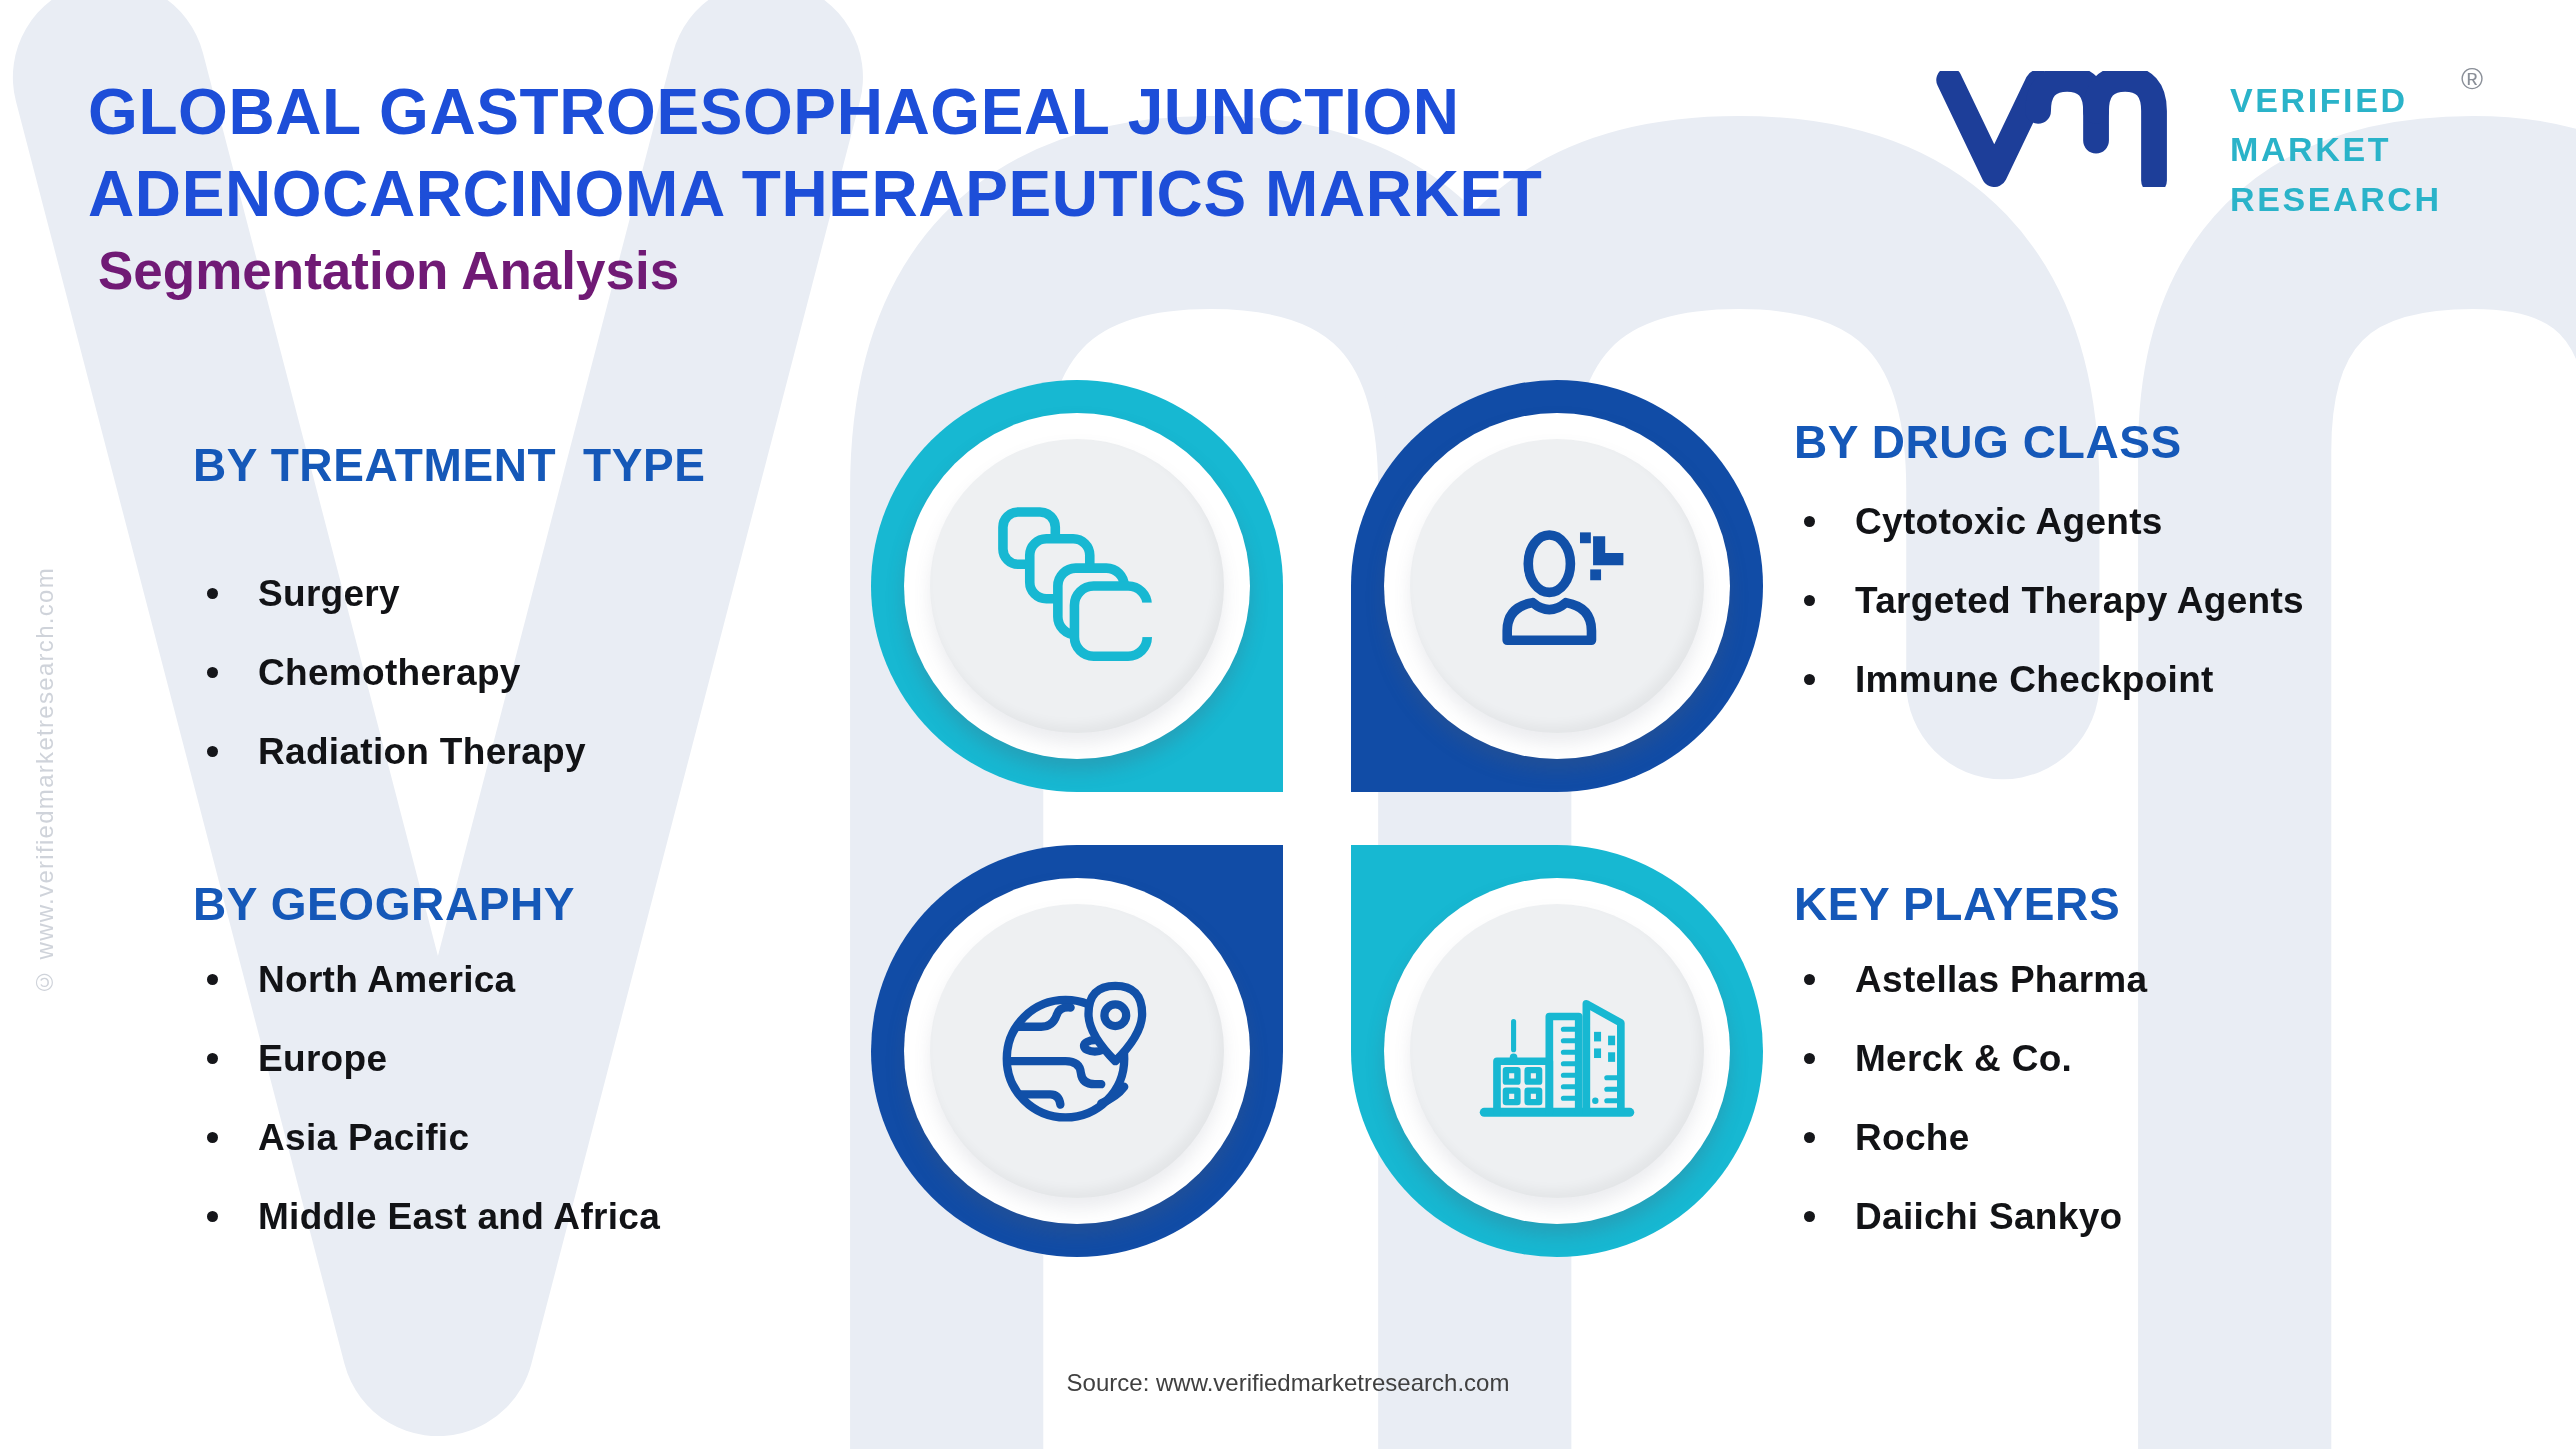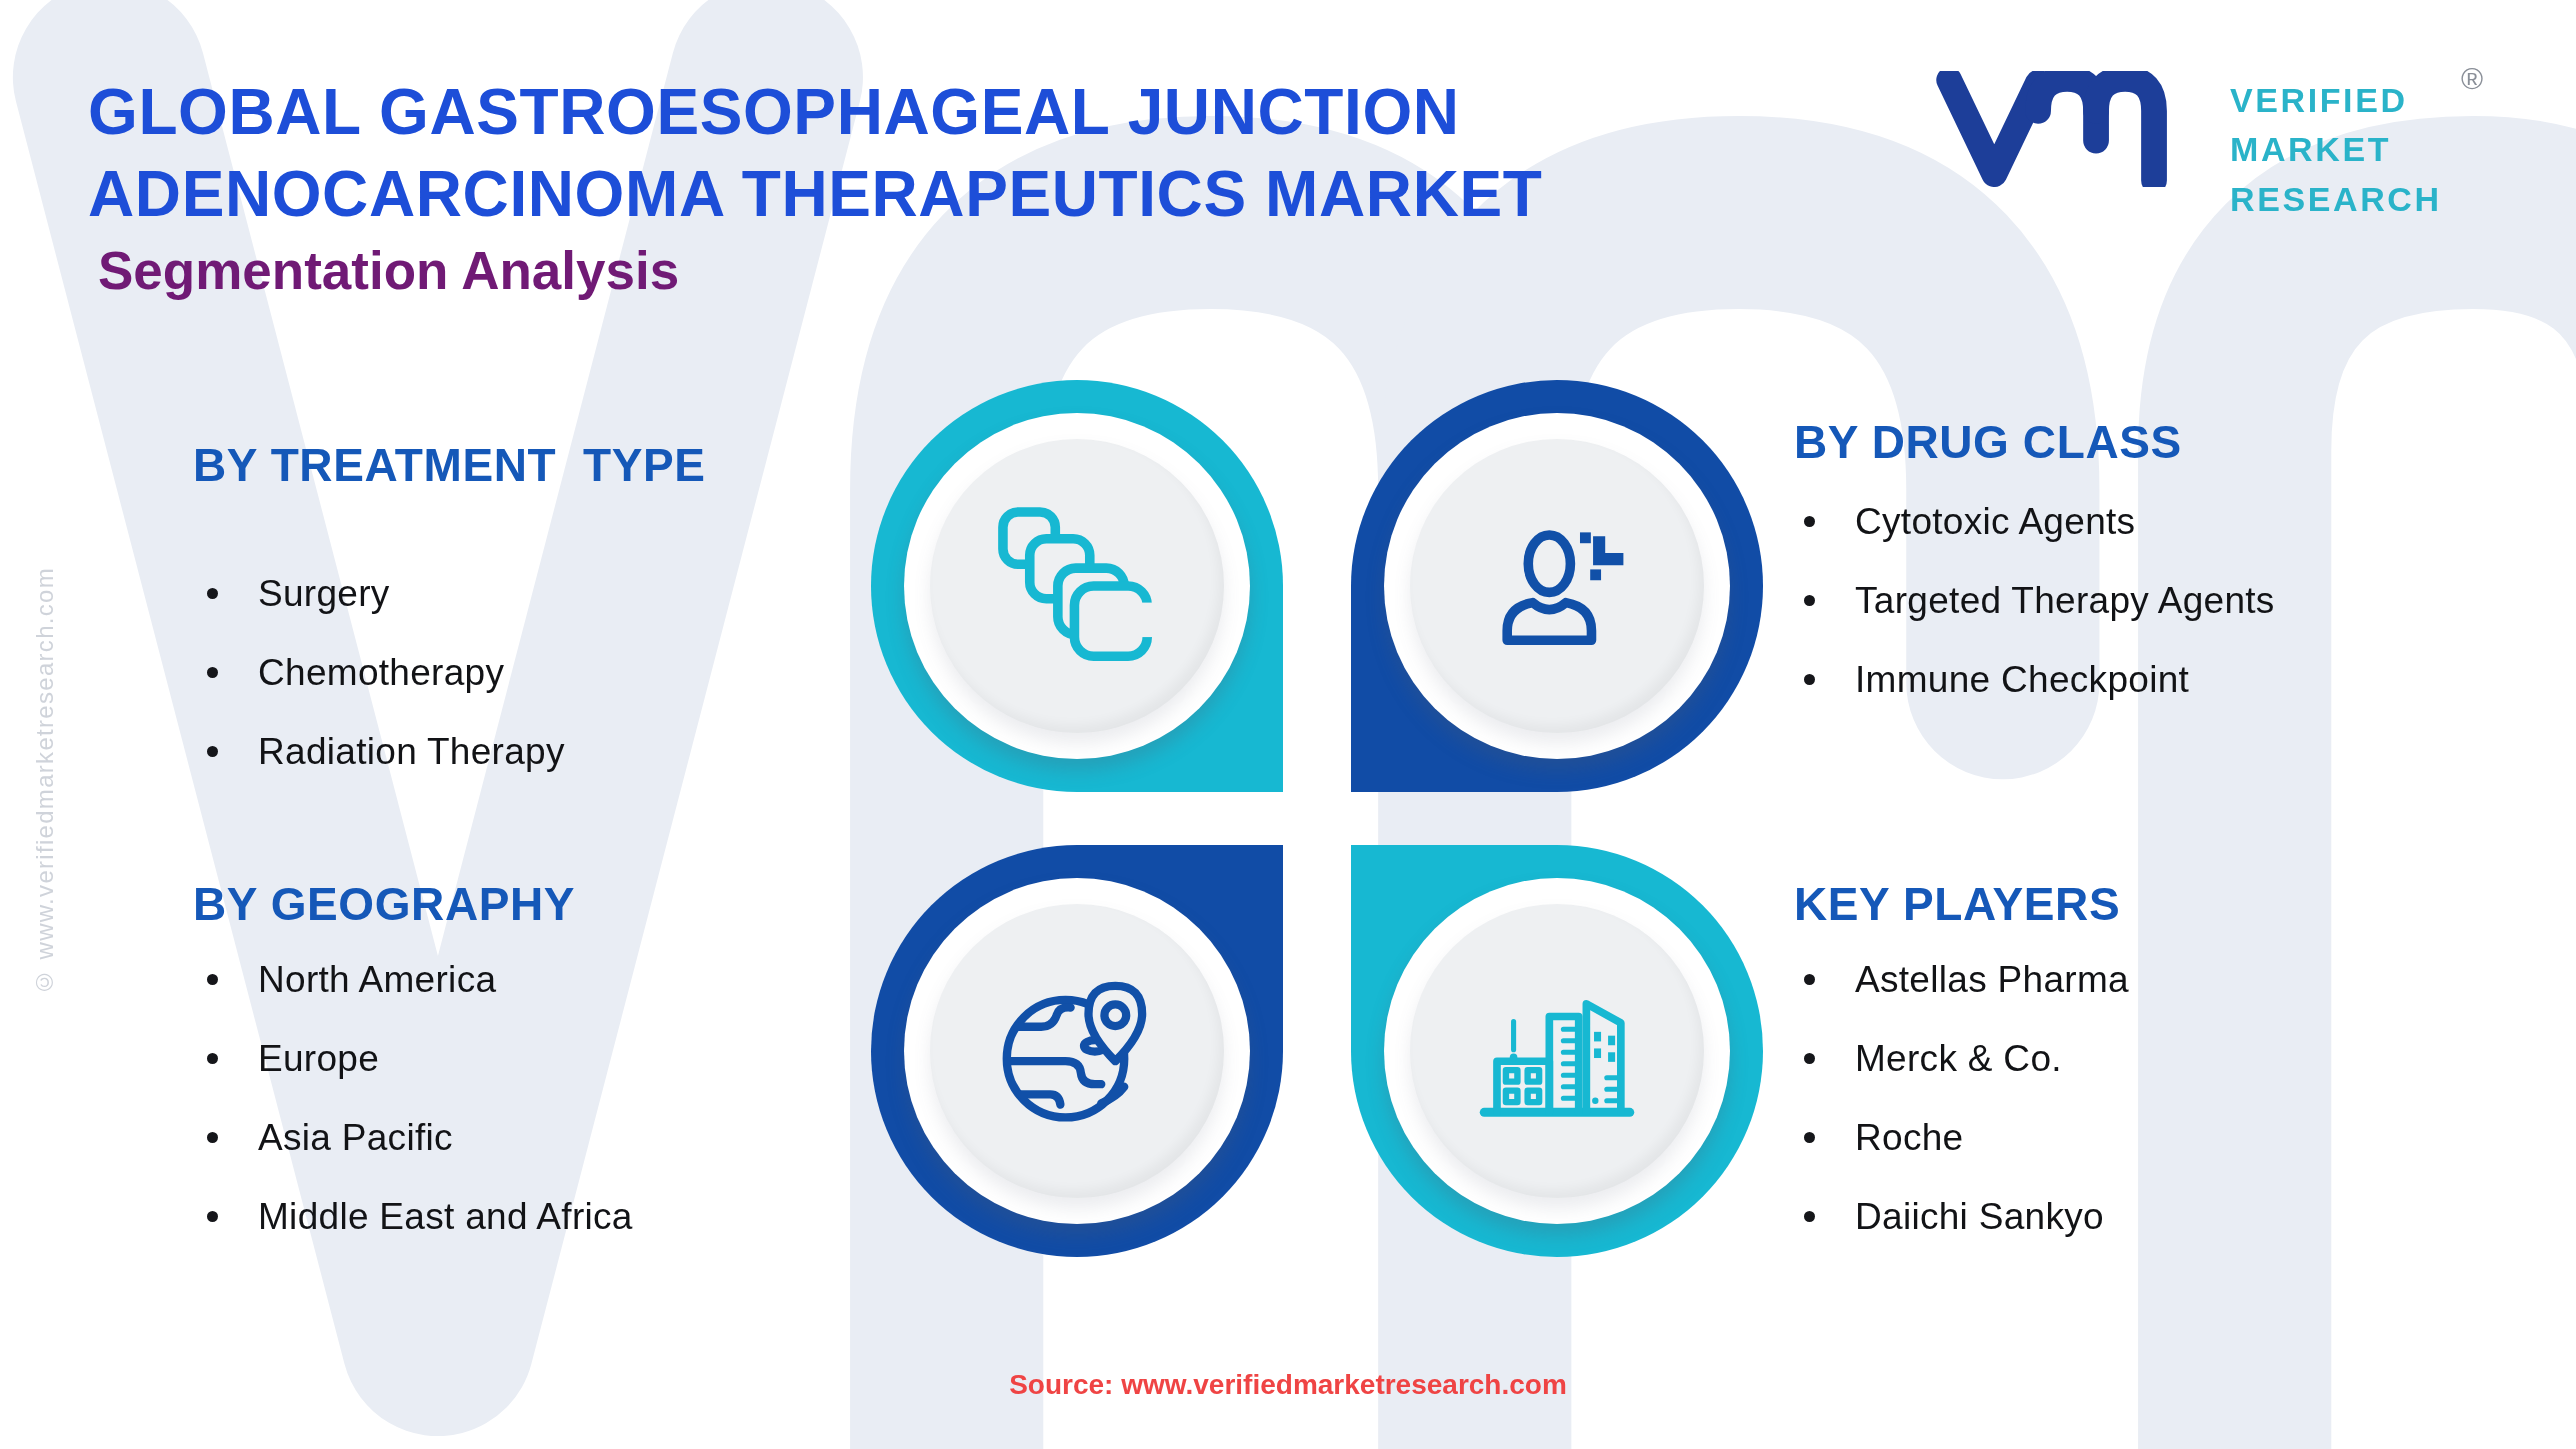--- a/index.html
+++ b/index.html
@@ -15,38 +15,38 @@
   .subtitle{position:absolute;left:98px;top:240px;font-size:53px;font-weight:700;color:#701a75;z-index:2;}
   
   .logo{position:absolute;left:1935px;top:71px;z-index:2;display:flex;}
   .logo-words{margin-left:18px;margin-top:5.2px;display:flex;flex-direction:column;}
   .logo-word{font-size:34px;font-weight:700;letter-spacing:2.6px;color:#2ab3c9;line-height:1.45;}
   .reg-mark{position:absolute;left:2461px;top:62px;font-size:30px;color:#8a8f98;z-index:2;}
   
   .sec-heading{position:absolute;font-size:46px;font-weight:700;color:#1558b8;letter-spacing:0.6px;
                white-space:pre;z-index:2;}
   .list{position:absolute;display:flex;flex-direction:column;z-index:2;}
-  .item{display:flex;align-items:center;height:79px;}
+  .item{display:flex;align-items:center;height:79px;font-weight:bold;}
   .bullet{width:11px;height:11px;border-radius:50%;background:#15161a;margin-right:40px;flex:none;}
   .item-label{font-size:37px;color:#121316;letter-spacing:0.3px;}
   
   .petal{position:absolute;width:412px;height:412px;z-index:2;}
   .ring{position:absolute;inset:0;border-radius:50%;}
   .corner{position:absolute;width:207px;height:207px;}
   .teal-bg{background:#17b8d2;}
   .blue-bg{background:#114ca6;}
   .c-br{right:0;bottom:0;} .c-bl{left:0;bottom:0;} .c-tr{right:0;top:0;} .c-tl{left:0;top:0;}
   .white-disc{position:absolute;inset:33px;border-radius:50%;background:#ffffff;
               box-shadow:0 11.6px 18px rgba(80,90,110,0.25);}
   .inner-disc{position:absolute;inset:59px;border-radius:50%;background:#eef0f2;
               display:flex;align-items:center;justify-content:center;
               box-shadow:0 10.3px 16.7px rgba(100,110,130,0.13), inset -5.2px -7.7px 11.6px rgba(0,0,0,0.045);}
   
-  .source{position:absolute;left:50%;transform:translateX(-50%);top:1369px;font-size:28px;
-          font-weight:700;color:#ef4444;z-index:2;white-space:pre;}
+  .source{position:absolute;left:50%;transform:translateX(-50%);top:1369px;font-size:24px;
+          font-weight:400;color:#404040;z-index:2;white-space:pre;}
 </style>
 </head>
 <body>
 
 <div id="stage">
 
   <svg id="wm-svg" width="2576" height="1449" viewBox="0 0 4000 2250">
     <g stroke="#e9edf4" stroke-width="300" fill="none" stroke-linecap="round" stroke-linejoin="round">
       <path d="M 170,120 L 680,2080 L 1190,120"></path>
       <path d="M 1470,2250 L 1470,760 Q 1470,330 1880,330 Q 2290,330 2290,760 L 2290,2250"></path>

